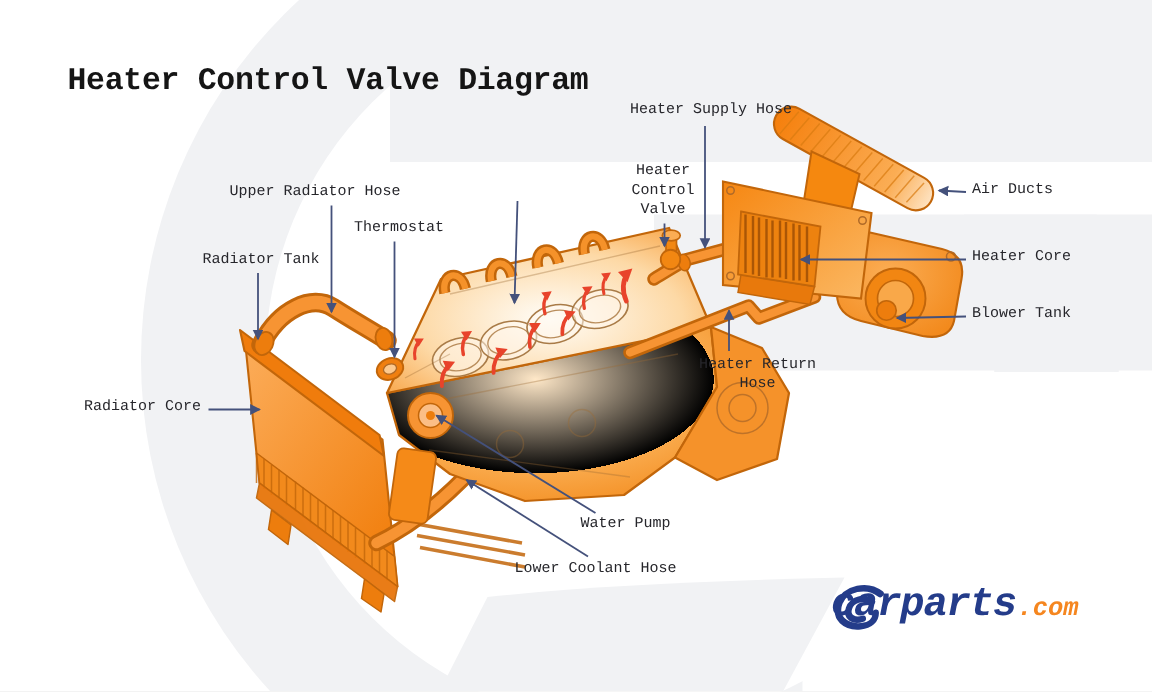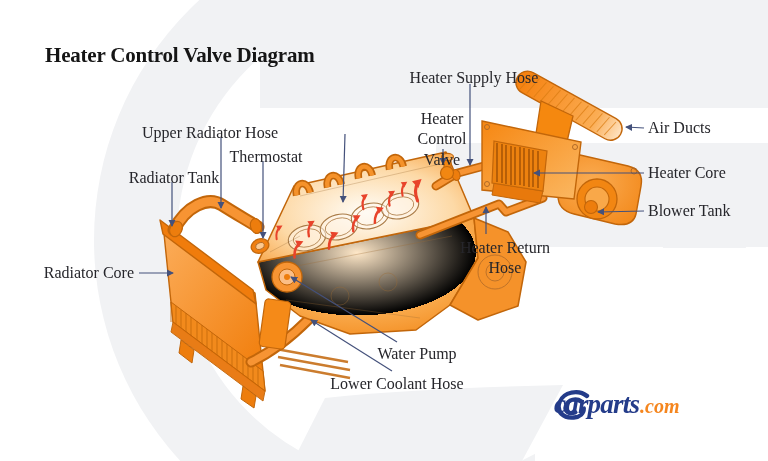--- a/index.html
+++ b/index.html
@@ -1,28 +1,28 @@
 <!DOCTYPE html>
 <html><head>
 <meta charset="utf-8">
 <style>
   html,body{margin:0;padding:0;background:#e9e9e9;}
   #stage{position:relative;width:768px;height:461px;background:#ffffff;overflow:hidden;
-         font-family:Liberation Serif, serif;}
+         font-family:Liberation Mono, monospace;}
   #stage svg{position:absolute;left:0;top:0;}
-  .lbl{position:absolute;font-size:16px;line-height:1.28;color:#26262B;white-space:pre-line;
+  .lbl{position:absolute;font-size:10px;line-height:1.28;color:#26262B;white-space:pre-line;
        text-align:center;z-index:5;}
   .lbl.left{text-align:center;}
   .lbl.right{text-align:right;}
   #page-title{position:absolute;left:45px;top:43px;font-size:21px;font-weight:700;
        color:#151515;letter-spacing:-0.2px;z-index:5;}
   #logo{position:absolute;left:554px;top:389px;display:flex;align-items:center;gap:6px;z-index:5;}
   #logo .logo-text{display:flex;align-items:baseline;}
   #logo .brand{font-size:27px;font-weight:700;font-style:italic;color:#243C8A;letter-spacing:-0.8px;}
-  #logo .tld{font-size:20px;font-weight:700;font-style:italic;color:#F5861F;margin-left:1px;}
+  #logo .tld{font-size:17px;font-weight:700;font-style:italic;color:#F5861F;margin-left:1px;}
 </style>
 </head>
 <body>
 
 <div id="stage">
 
   <svg width="768" height="461" viewBox="0 0 768 461">
     <g>
       <circle cx="420" cy="240" r="326" fill="#F1F2F4"></circle>
       <circle cx="420" cy="240" r="243" fill="#FFFFFF"></circle>

